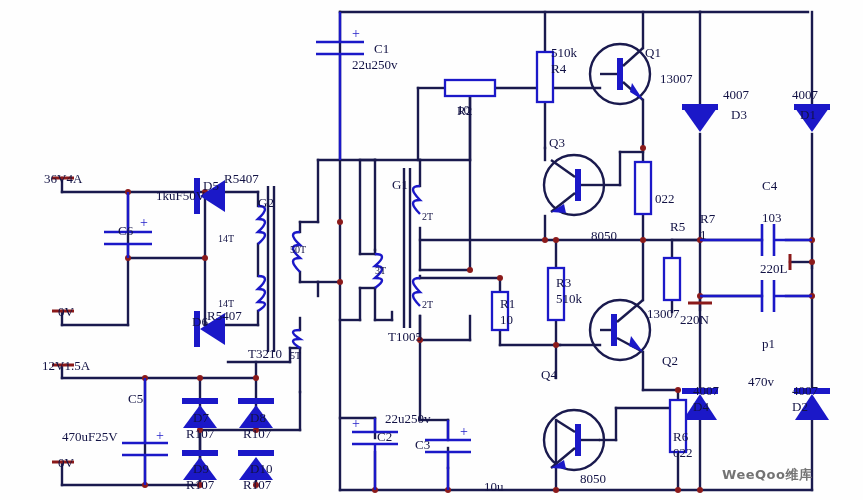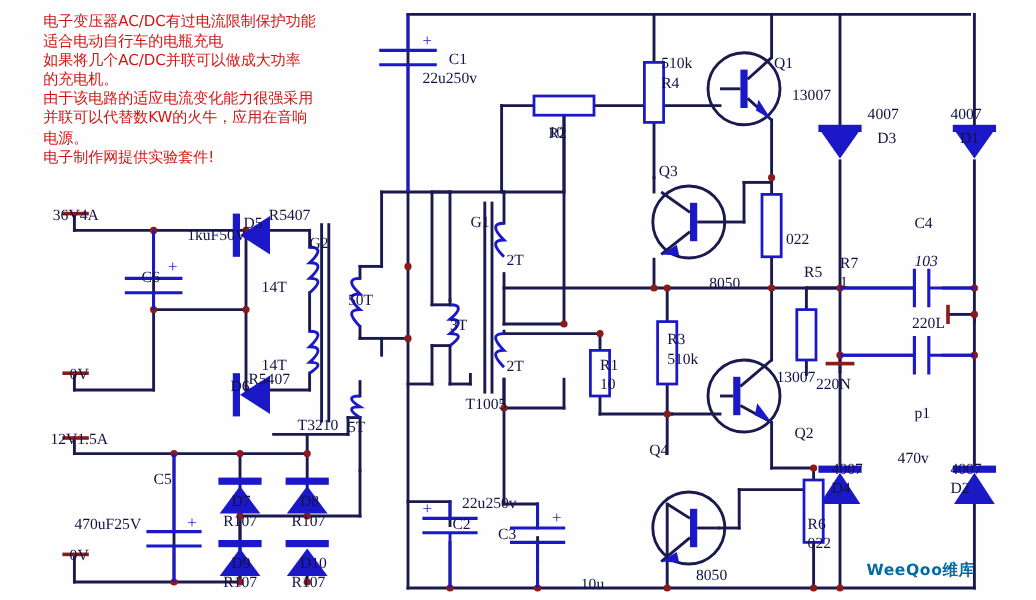--- a/index.html
+++ b/index.html
@@ -4,22 +4,22 @@
 <style>
   html,body{margin:0;padding:0;background:#fff;}
   body{width:863px;height:500px;overflow:hidden;
        font-family:"Liberation Serif","DejaVu Serif",serif;}
   #root{position:relative;width:863px;height:500px;background:#fefefe;}
   svg.sheet{position:absolute;left:0;top:0;width:863px;height:500px;}
   .note{position:absolute;left:36px;top:10px;width:300px;
         color:#d41414;font-family:"DejaVu Sans","Liberation Sans",sans-serif;
         font-size:12.5px;line-height:16.1px;white-space:pre-line;font-weight:500;}
   .lbl{position:absolute;color:#121244;font-size:13px;line-height:13px;white-space:pre;}
-  .lbl.sm{font-size:13px;text-align:center;}
-  .wm{position:absolute;left:722px;top:466px;color:#0369a1;
+  .lbl.sm{font-size:10px;text-align:center;}
+  .wm{position:absolute;left:722px;top:466px;color:#737373;
       font-style:italic;font-size:15px;font-weight:bold;letter-spacing:.5px;}
   .wm span{font-style:normal;font-family:"DejaVu Sans",sans-serif;font-size:13px;}
 </style>
 </head>
 <body>
 
 <div id="root">
 
   <svg class="sheet" viewBox="0 0 863 500">
     <defs>
@@ -389,48 +389,40 @@
     <g stroke="#8b1a1a" stroke-width="3">
       <path d="M52 178 L74 178"></path>
       <path d="M52 311 L74 311"></path>
       <path d="M52 365 L74 365"></path>
       <path d="M52 462 L74 462"></path>
       <path d="M688 303 L712 303"></path>
       <path d="M790 254 L790 270"></path>
     </g>
   </svg>
 
-  <div class="note">电子变压器AC/DC有过电流限制保护功能
-适合电动自行车的电瓶充电
-如果将几个AC/DC并联可以做成大功率
-的充电机。
-由于该电路的适应电流变化能力很强采用
-并联可以代替数KW的火牛，应用在音响
-电源。
-电子制作网提供实验套件!</div>
 
   <div id="labels">
       <div class="lbl" style="left: 44px; top: 172px;">36V4A</div>
       <div class="lbl" style="left: 58px; top: 305px;">0V</div>
       <div class="lbl" style="left: 42px; top: 359px;">12V1.5A</div>
       <div class="lbl" style="left: 58px; top: 456px;">0V</div>
       <div class="lbl" style="left: 680px; top: 313px;">220N</div>
       <div class="lbl" style="left: 760px; top: 262px;">220L</div>
       <div class="lbl" style="left: 118px; top: 224px;">C6</div>
       <div class="lbl" style="left: 118px; top: 189px; margin-left: 38px;">1kuF50V</div>
       <div class="lbl" style="left: 128px; top: 392px;">C5</div>
       <div class="lbl" style="left: 62px; top: 430px;">470uF25V</div>
       <div class="lbl" style="left: 374px; top: 42px;">C1</div>
       <div class="lbl" style="left: 352px; top: 58px;">22u250v</div>
       <div class="lbl" style="left: 377px; top: 430px;">C2</div>
       <div class="lbl" style="left: 385px; top: 412px;">22u250v</div>
       <div class="lbl" style="left: 415px; top: 438px;">C3</div>
       <div class="lbl" style="left: 436px; top: 480px; margin-left: 48px;">10u</div>
       <div class="lbl" style="left: 762px; top: 179px;">C4</div>
-      <div class="lbl" style="left: 762px; top: 211px; font-style: italic;">103</div>
+      <div class="lbl" style="left: 762px; top: 211px;">103</div>
       <div class="lbl" style="left: 762px; top: 337px;">p1</div>
       <div class="lbl" style="left: 748px; top: 375px;">470v</div>
       <div class="lbl" style="left: 500px; top: 297px;">R1</div>
       <div class="lbl" style="left: 500px; top: 313px;">10</div>
       <div class="lbl" style="left: 457px; top: 72px; margin-top: 32px;">R2</div>
       <div class="lbl" style="left: 457px; top: 103px;">10</div>
       <div class="lbl" style="left: 556px; top: 276px;">R3</div>
       <div class="lbl" style="left: 556px; top: 292px;">510k</div>
       <div class="lbl" style="left: 551px; top: 62px;">R4</div>
       <div class="lbl" style="left: 551px; top: 46px;">510k</div>

